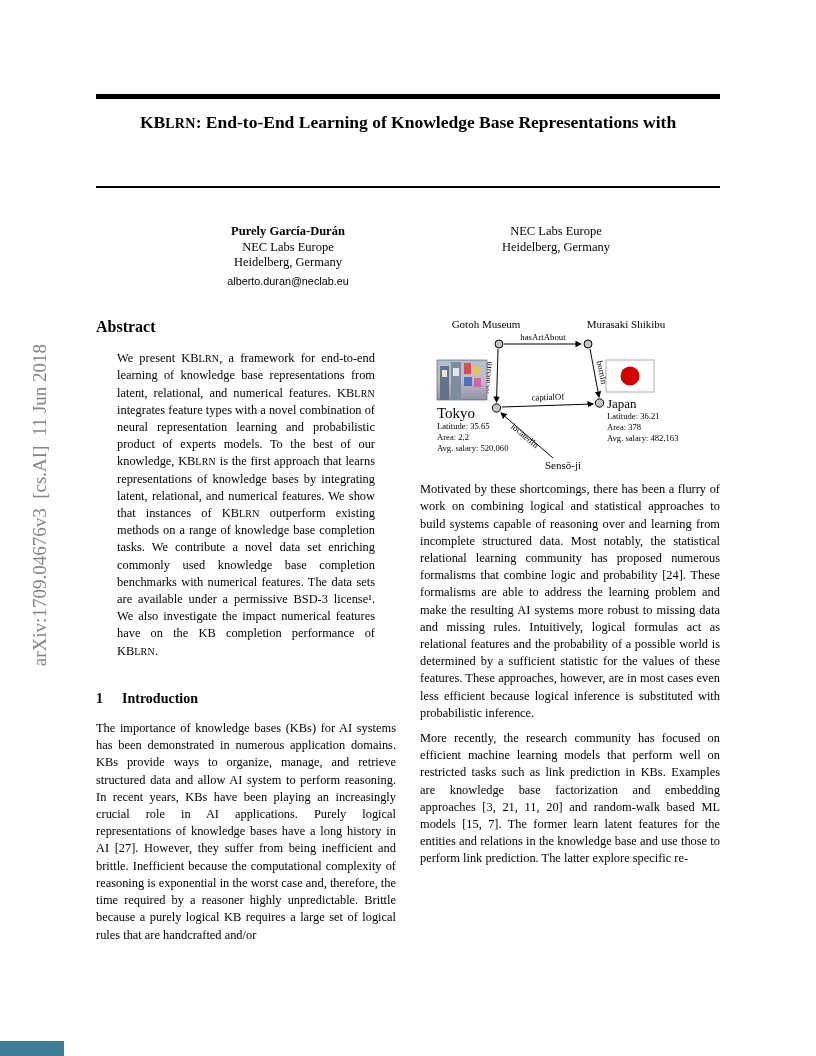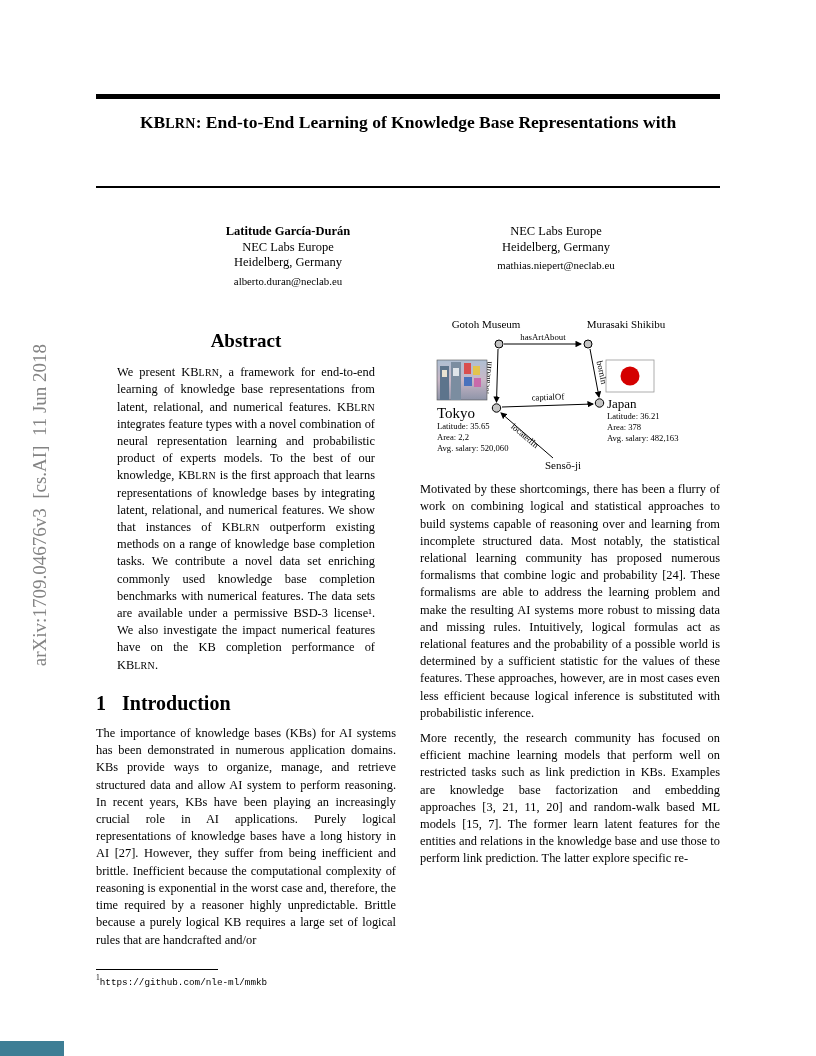--- a/index.html
+++ b/index.html
@@ -15,33 +15,33 @@
 
   .title { position:absolute; left:96px; top:111px; width:624px; text-align:center;
            font-weight:700; font-size:17.5px; line-height:23px; }
   .sc { font-size:0.8em; letter-spacing:0.3px; }
 
   .authors { position:absolute; left:96px; top:224px; width:624px; display:flex; }
   .author { width:260px; text-align:center; font-size:12.5px; line-height:15.5px; }
   .author-1 { margin-left:62px; }
   .author-2 { margin-left:8px; }
   .author-name { font-weight:700; }
-  .author-email { font-family:Liberation Serif, serif; font-size:10.8px; margin-top:3px; }
+  .author-email { font-family:Liberation Sans, sans-serif; font-size:10.8px; margin-top:3px; }
 
   .arxiv-stamp { position:absolute; left:-176px; top:492px; width:436px; height:26px;
                  transform:rotate(-90deg); color:#848484; font-size:19px;
                  text-align:center; white-space:pre; }
 
   .col { position:absolute; width:300px; font-size:12.4px; line-height:17.2px; text-align:justify; }
   .col-left  { left:96px;  top:318px; }
   .col-right { left:420px; top:316px; }
 
-  .abstract-heading { text-align:center; font-weight:700; font-size:19px; margin:14px 0 15px; }
+  .abstract-heading { font-weight:700; font-size:16px; margin:0 0 15px; }
   .abstract-text { padding:0 21px;margin-top:13px; }
-  .section-heading { font-weight:700; font-size:20px; margin-top:21px; margin-bottom:13px; text-align:left; }
+  .section-heading { font-weight:700; font-size:14px; margin-top:30px; margin-bottom:13px; text-align:left; }
   .sec-num { display:inline-block; width:26px; }
   .body-text { margin-bottom:8px; }
 
   figure { margin:0; }
   figcaption { font-size:12.3px; text-align:center; margin:32px 0 17px; text-align:center; }
 
   .kb-figure .edge { stroke:#000; stroke-width:1; }
   .kb-figure .node { fill:#c4c4c4; stroke:#000; stroke-width:1; }
   .kb-figure text { font-family:"Liberation Serif", serif; fill:#000; }
   .kb-figure .rel     { font-size:8.8px; }
@@ -68,29 +68,28 @@
   <div class="rule-thick"></div>
 
   <div class="title">
     <div><span>KB</span><span class="sc">LRN</span><span>: End-to-End Learning of Knowledge Base Representations with</span></div>
   </div>
 
   <div class="rule-thin"></div>
 
   <div class="authors">
     <div class="author author-1">
-      <div class="author-name">Latitude García-Durán</div>
+      <div class="author-name">Purely García-Durán</div>
       <div class="author-affil">NEC Labs Europe</div>
       <div class="author-affil">Heidelberg, Germany</div>
       <div class="author-email">alberto.duran@neclab.eu</div>
     </div>
     <div class="author author-2">
       <div class="author-affil">NEC Labs Europe</div>
       <div class="author-affil">Heidelberg, Germany</div>
-      <div class="author-email">mathias.niepert@neclab.eu</div>
     </div>
   </div>
 
   <div class="col col-left">
     <div class="abstract-heading">Abstract</div>
     <p class="abstract-text">We present KB<span class="sc">LRN</span>, a framework for end-to-end learning of knowledge base representations from latent, relational, and numerical features. KB<span class="sc">LRN</span> integrates feature types with a novel combination of neural representation learning and probabilistic product of experts models. To the best of our knowledge, KB<span class="sc">LRN</span> is the first approach that learns representations of knowledge bases by integrating latent, relational, and numerical features. We show that instances of KB<span class="sc">LRN</span> outperform existing methods on a range of knowledge base completion tasks. We contribute a novel data set enriching commonly used knowledge base completion benchmarks with numerical features. The data sets are available under a permissive BSD-3 license¹. We also investigate the impact numerical features have on the KB completion performance of KB<span class="sc">LRN</span>.</p>
     <div class="section-heading"><span class="sec-num">1</span><span>Introduction</span></div>
     <p class="body-text">The importance of knowledge bases (KBs) for AI systems has been demonstrated in numerous application domains. KBs provide ways to organize, manage, and retrieve structured data and allow AI system to perform reasoning. In recent years, KBs have been playing an increasingly crucial role in AI applications. Purely logical representations of knowledge bases have a long history in AI [27]. However, they suffer from being inefficient and brittle. Inefficient because the computational complexity of reasoning is exponential in the worst case and, therefore, the time required by a reasoner highly unpredictable. Brittle because a purely logical KB requires a large set of logical rules that are handcrafted and/or</p>
   </div>
 
@@ -154,22 +153,18 @@
         <text x="187" y="103" class="attr">Latitude: 36.21</text>
         <text x="187" y="114" class="attr">Area: 378</text>
         <text x="187" y="125" class="attr">Avg. salary: 482,163</text>
       </svg>
     </figure>
 
     <p class="body-text">Motivated by these shortcomings, there has been a flurry of work on combining logical and statistical approaches to build systems capable of reasoning over and learning from incomplete structured data. Most notably, the statistical relational learning community has proposed numerous formalisms that combine logic and probability [24]. These formalisms are able to address the learning problem and make the resulting AI systems more robust to missing data and missing rules. Intuitively, logical formulas act as relational features and the probability of a possible world is determined by a sufficient statistic for the values of these features. These approaches, however, are in most cases even less efficient because logical inference is substituted with probabilistic inference.</p>
     <p class="body-text">More recently, the research community has focused on efficient machine learning models that perform well on restricted tasks such as link prediction in KBs. Examples are knowledge base factorization and embedding approaches [3, 21, 11, 20] and random-walk based ML models [15, 7]. The former learn latent features for the entities and relations in the knowledge base and use those to perform link prediction. The latter explore specific re-</p>
   </div>
 
-  <div class="footnote">
-    <div class="footnote-rule"></div>
-    <div class="footnote-text"><sup>1</sup><span class="footnote-url">https://github.com/nle-ml/mmkb</span></div>
-  </div>
 
   <svg class="artifact-bar" width="64" height="15" xmlns="http://www.w3.org/2000/svg">
     <rect x="0" y="0" width="64" height="15" fill="#3e7e95"></rect>
   </svg>
 
 </div>
 
 </body></html>

